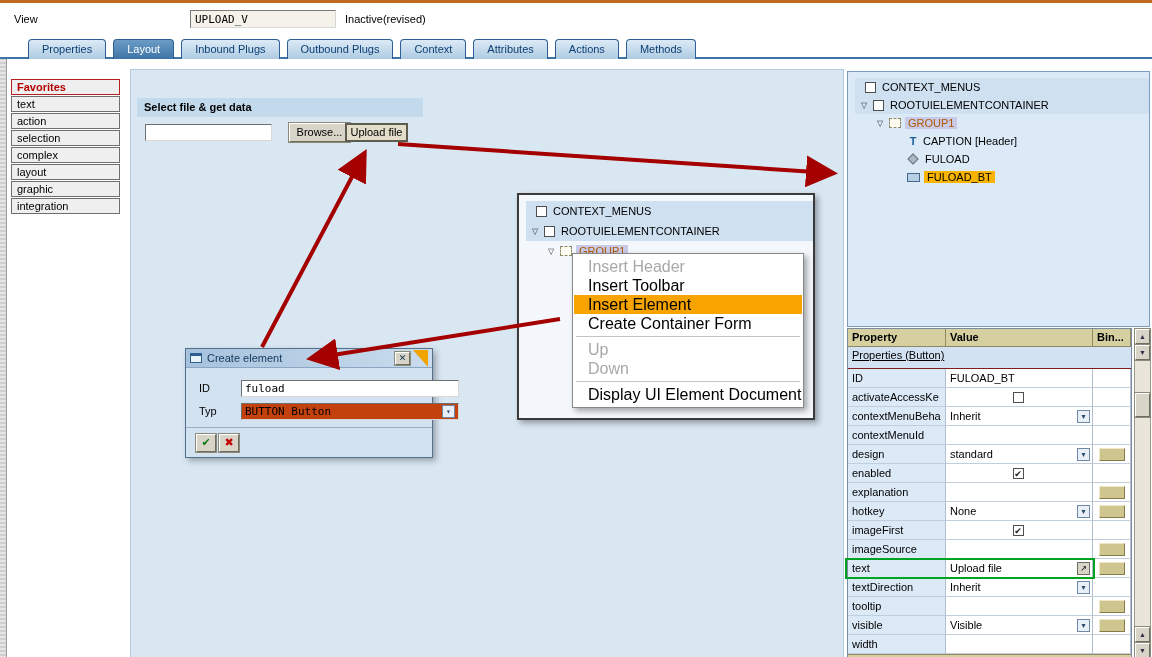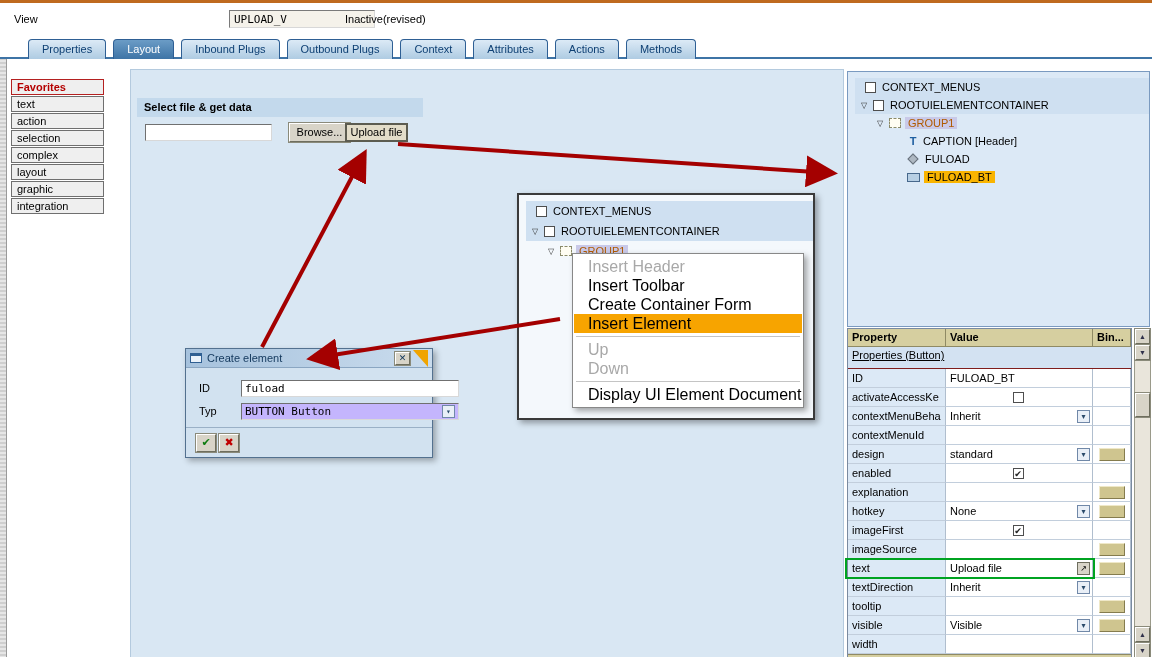--- a/index.html
+++ b/index.html
@@ -5,38 +5,38 @@
   * { margin:0; padding:0; box-sizing:border-box; }
   body { font-family:"Liberation Sans", sans-serif; }
   #app { position:relative; width:1152px; height:657px; background:#fff; overflow:hidden;
          font-size:11px; color:#000; border-top:3px solid #bf6a1f; }
 
   
   #topbar { position:absolute; left:0; top:0; width:100%; height:31px; background:#fff; }
   #view-label { position:absolute; left:14px; top:10px; }
   #view-input { position:absolute; left:190px; top:7px; width:146px; height:18px;
                 background:#f5f2ea; border:1px solid; border-color:#7a7a7a #d8d8d8 #d8d8d8 #7a7a7a;
-                font-family:"DejaVu Sans Mono", monospace; font-size:11px; padding:0 4px;margin-left:39px; }
+                font-family:"DejaVu Sans Mono", monospace; font-size:11px; padding:0 4px; }
   #status-text { position:absolute; left:345px; top:10px; }
 
   
   #tabstrip { position:absolute; left:0; top:31px; width:100%; height:25px;
               display:flex; align-items:flex-end; padding-left:28px; }
   #tabline { position:absolute; left:0; top:54px; width:100%; height:2px; background:#3e74a6; }
   .tab { height:20px; line-height:19px; padding:0 13px; margin-right:7px;
          border:1px solid #2e5f94; border-bottom:none; border-radius:4px 4px 0 0;
          background:linear-gradient(#dceaf6,#aecbe2); color:#0d3f73; cursor:default;
          position:relative; z-index:2; }
   .tab.active { background:linear-gradient(#6b9cc6,#3e74a6); color:#fff; }
 
   
   #splitter { position:absolute; left:0; top:56px; width:7px; height:601px;
               background:repeating-linear-gradient(0deg,#cfcfcf 0 2px,#e6e6e6 2px 4px);
               border-right:1px solid #9a9a9a; }
-  #palette { position:absolute; left:11px; top:76px; width:93px; }
+  #palette { position:absolute; left:11px; top:76px; width:109px; }
   .pal-item { height:16px; line-height:14px; padding-left:5px; margin-bottom:1px;
               border:1px solid #6f6f6f; background:#efefef; }
   .pal-item.fav { color:#b40000; border-color:#b42020; font-weight:bold; }
 
   
   #canvas { position:absolute; left:130px; top:66px; width:714px; height:591px;
             background:#d9e7f3; border:1px solid #b4cade; z-index:1; }
   #group-caption { position:absolute; left:6px; top:28px; width:286px; height:19px;
                    background:#c3d9ec; font-weight:bold; line-height:19px; padding-left:7px; }
   #file-input { position:absolute; left:14px; top:54px; width:127px; height:17px; background:#fff;
@@ -86,21 +86,21 @@
   .dlg-icon { width:12px; height:10px; border:1px solid #2f5f92; background:#eaf2fa; margin-right:5px;
               border-top:3px solid #2f5f92; flex:none; }
   #dlg-close { margin-left:auto; width:15px; height:13px; line-height:11px; font-size:9px; flex:none; }
   .dlg-corner { width:0; height:0; border-bottom:17px solid transparent; border-right:15px solid #f0a400;
                 margin-left:3px; flex:none; }
   .dlg-row { position:absolute; left:0; width:100%; height:18px; }
   .dlg-label { position:absolute; left:13px; top:2px; }
   .dlg-field { position:absolute; left:55px; top:0; width:218px; height:17px; background:#fff;
                border:1px solid; border-color:#707070 #d8d8d8 #d8d8d8 #707070;
                font-family:"DejaVu Sans Mono", monospace; font-size:11px; padding:0 3px; }
-  .dlg-field.yellow { background:#c4b5fd; display:flex; align-items:center; }
+  .dlg-field.yellow { background:#c2410c; display:flex; align-items:center; }
   .ddbtn { display:inline-block; width:13px; height:13px; background:#e9eff7; border:1px solid #7088a8;
            color:#2a4a6a; font-size:8px; line-height:11px; text-align:center; flex:none; }
   #dlg-sep { position:absolute; left:0; top:78px; width:100%; height:1px; background:#9ab0c6; }
   .dlg-btn { position:absolute; top:85px; width:20px; height:18px; line-height:15px; font-size:11px; cursor:default; }
   #dlg-ok { left:10px; color:#0f7d12; } #dlg-cancel { left:33px; color:#c00000; }
 
   
   #props { position:absolute; left:847px; top:325px; width:285px; background:#fff;
            border:1px solid #7a8aa0; border-bottom:none; z-index:5; }
   .phead { display:grid; grid-template-columns:98px 147px 38px; height:18px; }
@@ -228,22 +228,22 @@
     <div class="trow" style="padding-left:20px;">
       <span class="tri">▽</span>
         <span class="gap4"></span>
       <span class="folder"></span>
         <span class="gap4"></span>
       <span class="sel-lav">GROUP1</span>
     </div>
     <div id="ctxmenu">
       <div class="mi disabled">Insert Header</div>
       <div class="mi">Insert Toolbar</div>
+      <div class="mi hl">Insert Element</div>
       <div class="mi">Create Container Form</div>
-      <div class="mi hl">Insert Element</div>
       <div class="msep"></div>
       <div class="mi disabled">Up</div>
       <div class="mi disabled">Down</div>
       <div class="msep"></div>
       <div class="mi">Display UI Element Document</div>
     </div>
   </div>
 
   <div id="dialog">
     <div id="dlg-title">

